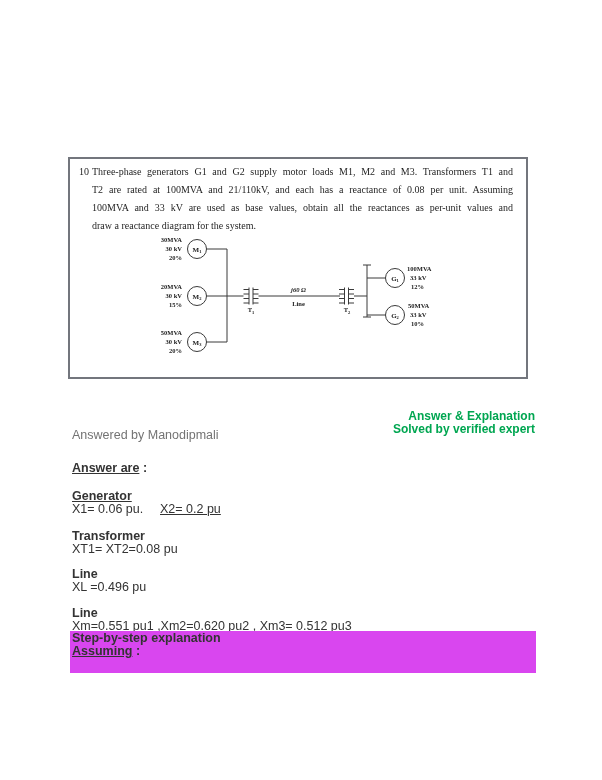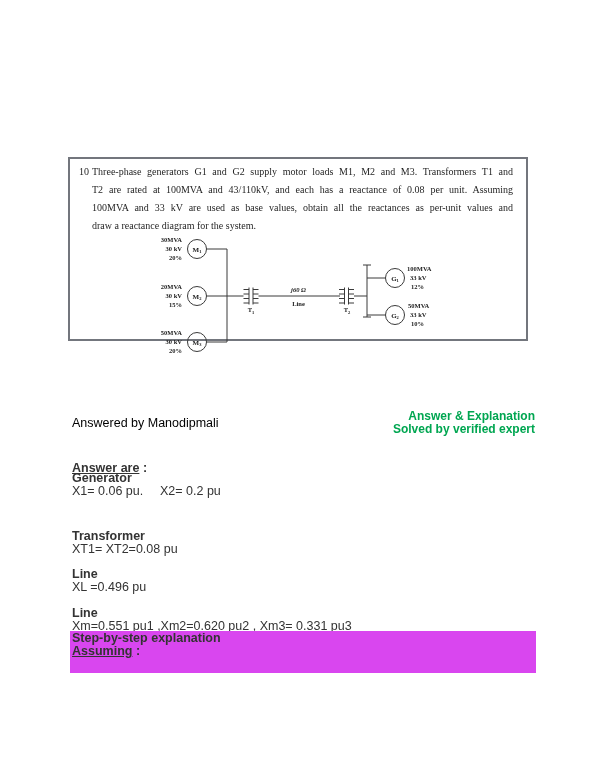--- a/index.html
+++ b/index.html
@@ -1,56 +1,56 @@
 <!DOCTYPE html>
 <html><head>
 <meta charset="utf-8">
 <style>
   html,body{margin:0;padding:0;background:#ffffff;}
   .page{position:relative;width:602px;height:780px;background:#ffffff;overflow:hidden;
         font-family:"Liberation Sans",sans-serif;}
 
   
-  .qbox{position:absolute;left:68px;top:157px;width:460px;height:184px;
+  .qbox{position:absolute;left:68px;top:157px;width:460px;height:222px;
         border:2px solid #73767d;box-sizing:border-box;background:#ffffff;}
   .qnum{position:absolute;left:9px;top:4px;font:10px/18px "Liberation Serif",serif;color:#1f1f1f;}
   .qtext{position:absolute;left:22px;top:4px;width:421px;
          font:10px/18px "Liberation Serif",serif;color:#1f1f1f;}
   .qline{text-align:justify;text-align-last:justify;}
   .qline.last{text-align:center;text-align-last:left;}
 
   
   .diagram{position:absolute;left:0;top:75px;}
   .diagram line,.diagram circle,.diagram path{stroke:#3a3a3a;stroke-width:1;fill:none;}
   .dtxt{font-family:"Liberation Serif",serif;font-size:6.5px;font-weight:bold;fill:#222;}
   .dmach{font-family:"Liberation Serif",serif;font-size:7px;font-weight:bold;fill:#222;}
   .dsub{font-size:4.5px;}
   .dital{font-style:italic;}
 
   
   .green-head{position:absolute;left:72px;top:410px;width:463px;text-align:right;
               color:#00a651;font-weight:bold;font-size:12px;line-height:13px;}
-  .answered{position:absolute;left:72px;top:416px;font-size:12.5px;color:#000000;}
+  .answered{position:absolute;left:72px;top:428px;font-size:12.5px;color:#737373;}
   .ans{position:absolute;left:72px;font-size:12.5px;line-height:13px;color:#333;}
   .b{font-weight:bold;}
   .u{text-decoration:underline;}
   .col1{display:inline-block;width:88px;}
   .band{position:absolute;left:70px;top:631px;width:466px;height:42px;background:#d946ef;}
   .band .inner{padding:1px 0 0 2px;font-size:12.5px;line-height:13px;color:#333;font-weight:bold;}
 </style>
 </head>
 <body>
 
 <div class="page">
 
   <div class="qbox">
     <div class="qnum">10</div>
     <div class="qtext">
       <div class="qline">Three-phase generators G1 and G2 supply motor loads M1, M2 and M3. Transformers T1 and</div>
-      <div class="qline">T2 are rated at 100MVA and 43/110kV, and each has a reactance of 0.08 per unit. Assuming</div>
+      <div class="qline">T2 are rated at 100MVA and 21/110kV, and each has a reactance of 0.08 per unit. Assuming</div>
       <div class="qline">100MVA and 33 kV are used as base values, obtain all the reactances as per-unit values and</div>
       <div class="qline last">draw a reactance diagram for the system.</div>
     </div>
 
     <svg class="diagram" width="456" height="140" viewBox="0 0 456 140">
 
       <g>
         <line x1="136.5" y1="15" x2="157" y2="15"></line>
         <line x1="157" y1="15" x2="157" y2="108"></line>
         <line x1="136.5" y1="108" x2="157" y2="108"></line>
@@ -123,38 +123,38 @@
 
   <div class="green-head">
     <div>Answer &amp; Explanation</div>
     <div>Solved by verified expert</div>
   </div>
 
   <div class="answered">Answered by Manodipmali</div>
 
   <div class="ans" style="top:462px;"><span class="b u">Answer are</span><span class="b"> :</span></div>
 
-  <div class="ans" style="top:472px;">
+  <div class="ans" style="top:490px;text-decoration:underline;">
     <div class="b">Generator</div>
     <div><span class="col1">X1= 0.06 pu.</span><span>X2= 0.2 pu</span></div>
   </div>
 
   <div class="ans" style="top:530px;">
     <div class="b">Transformer</div>
     <div>XT1= XT2=0.08 pu</div>
   </div>
 
   <div class="ans" style="top:568px;">
     <div class="b">Line</div>
     <div>XL =0.496 pu</div>
   </div>
 
   <div class="ans" style="top:607px;">
     <div class="b">Line</div>
-    <div>Xm=0.551 pu1 ,Xm2=0.620 pu2 , Xm3= 0.331 pu3</div>
+    <div>Xm=0.551 pu1 ,Xm2=0.620 pu2 , Xm3= 0.512 pu3</div>
   </div>
 
   <div class="band">
     <div class="inner">
       <div>Step-by-step explanation</div>
       <div><span class="u">Assuming</span><span> :</span></div>
     </div>
   </div>
 
 </div>

